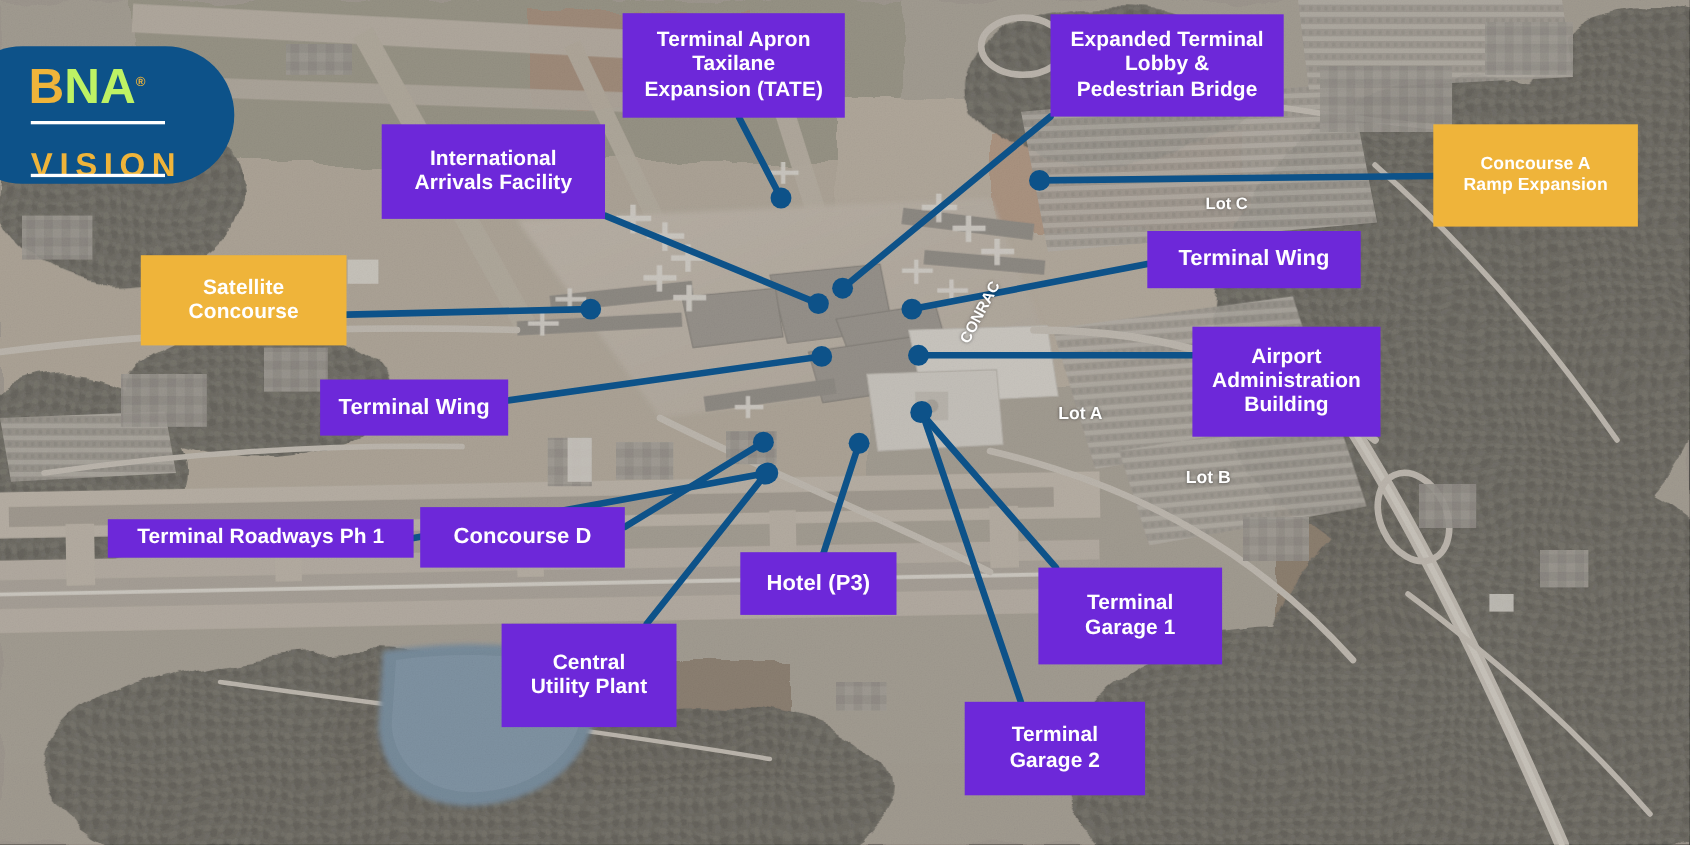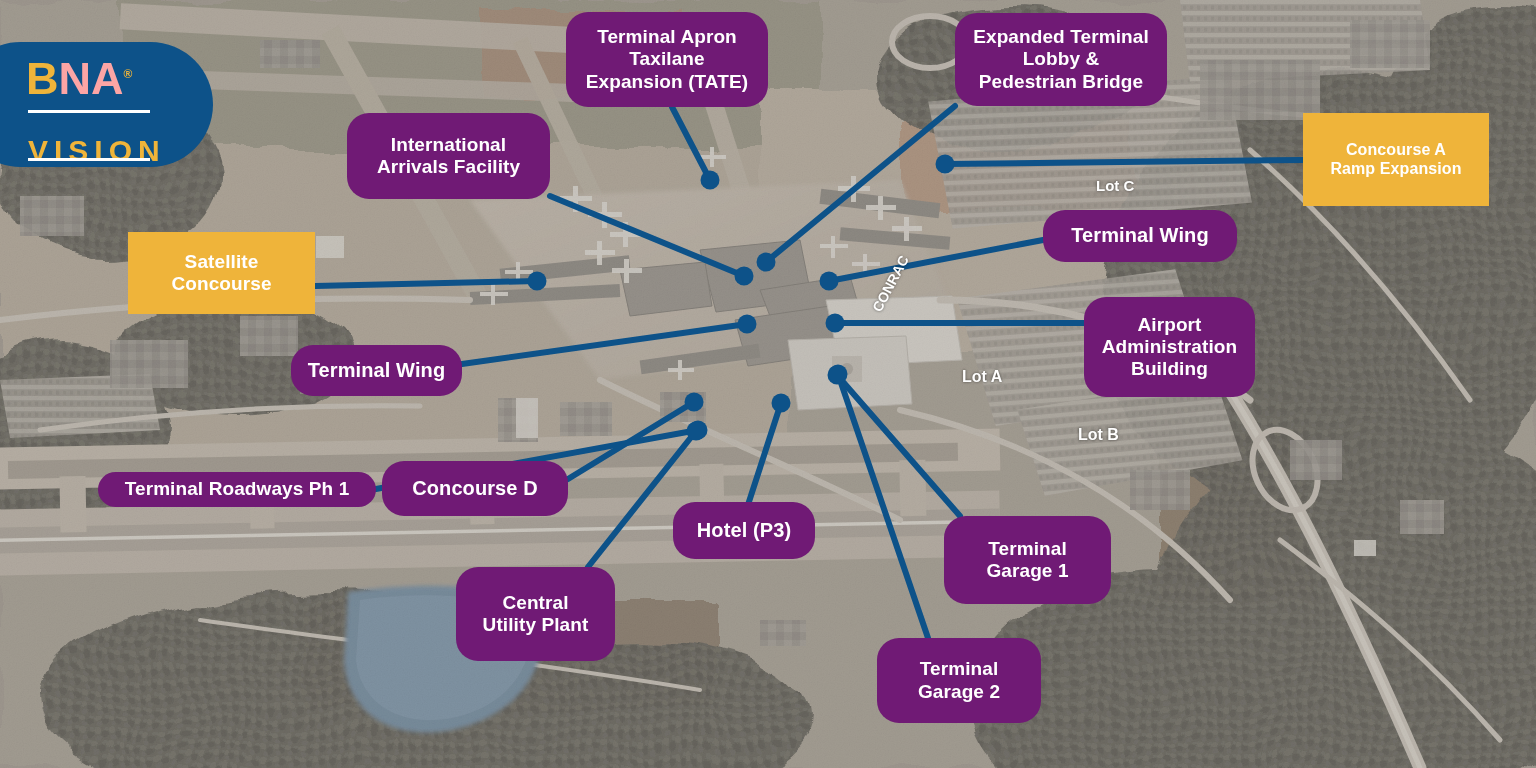--- a/index.html
+++ b/index.html
@@ -44,21 +44,21 @@
   #logo .wordmark {
     position: absolute;
     left: 68px;
     top: 14px;
     font-size: 45px;
     font-weight: bold;
     letter-spacing: 0px;
     line-height: 1;
   }
   #logo .wordmark .b { color: #efb43a; }
-  #logo .wordmark .na { color: #fca5a5; text-align: right; }
+  #logo .wordmark .na { color: #bef264; text-align: right; }
   #logo .wordmark .reg {
     font-size: 12px;
     vertical-align: super;
     color: #efb43a;
   }
   #logo .rule {
     position: absolute;
     left: 70px;
     width: 122px;
     height: 3px;
@@ -85,21 +85,21 @@
     display: flex;
     align-items: center;
     justify-content: center;
     text-align: center;
     color: #ffffff;
     font-weight: bold;
     line-height: 1.16;
     padding: 6px 10px;
     letter-spacing: 0.1px;
   }
-  .callout.blue { background: #701a75; border-radius: 22px; }
+  .callout.blue { background: #6d28d9; }
   .callout.gold { background: #efb43a; }
 
   
   .placename {
     position: absolute;
     color: #ffffff;
     font-weight: bold;
     text-shadow: 0 0 3px rgba(0,0,0,.55);
     white-space: nowrap;
   }

